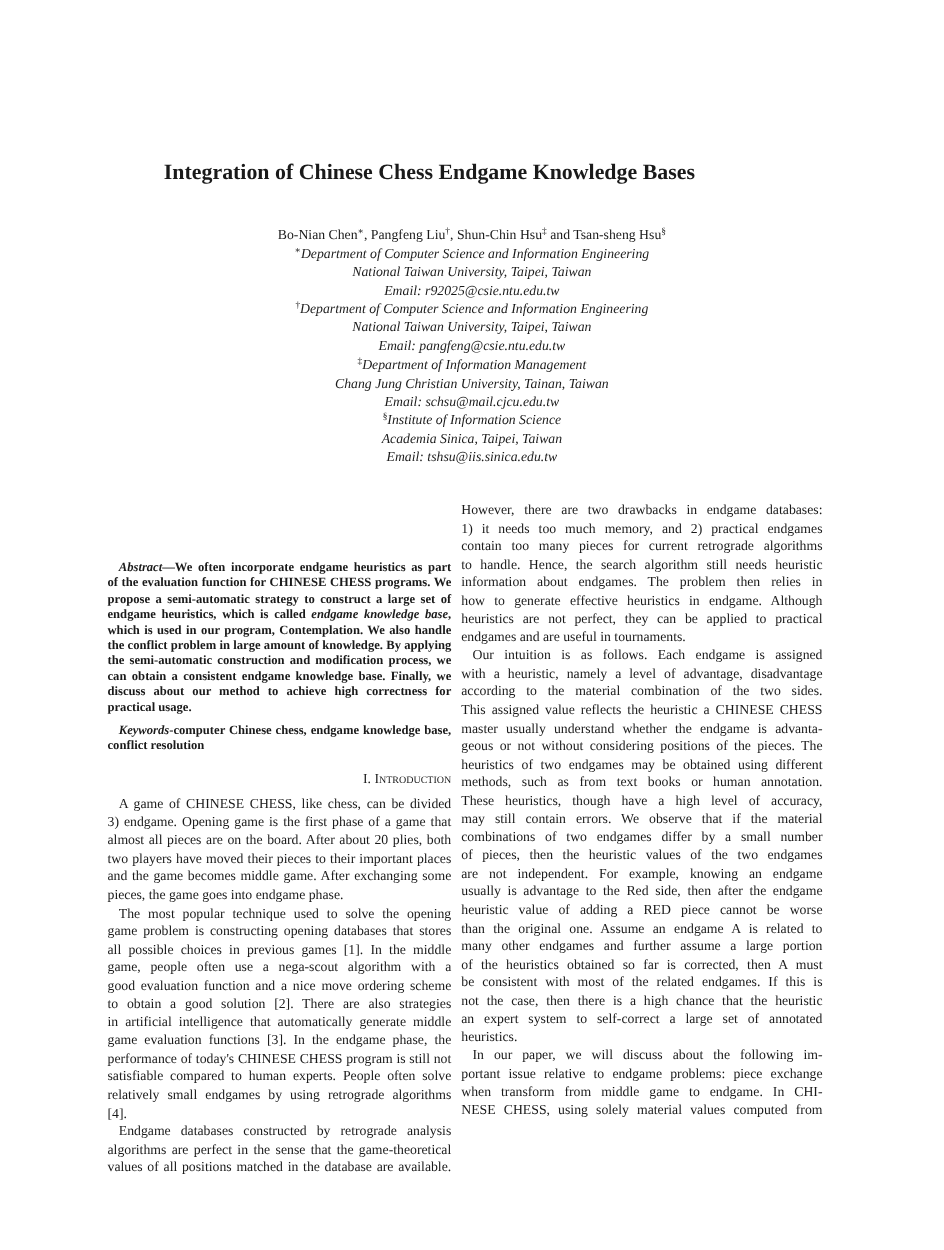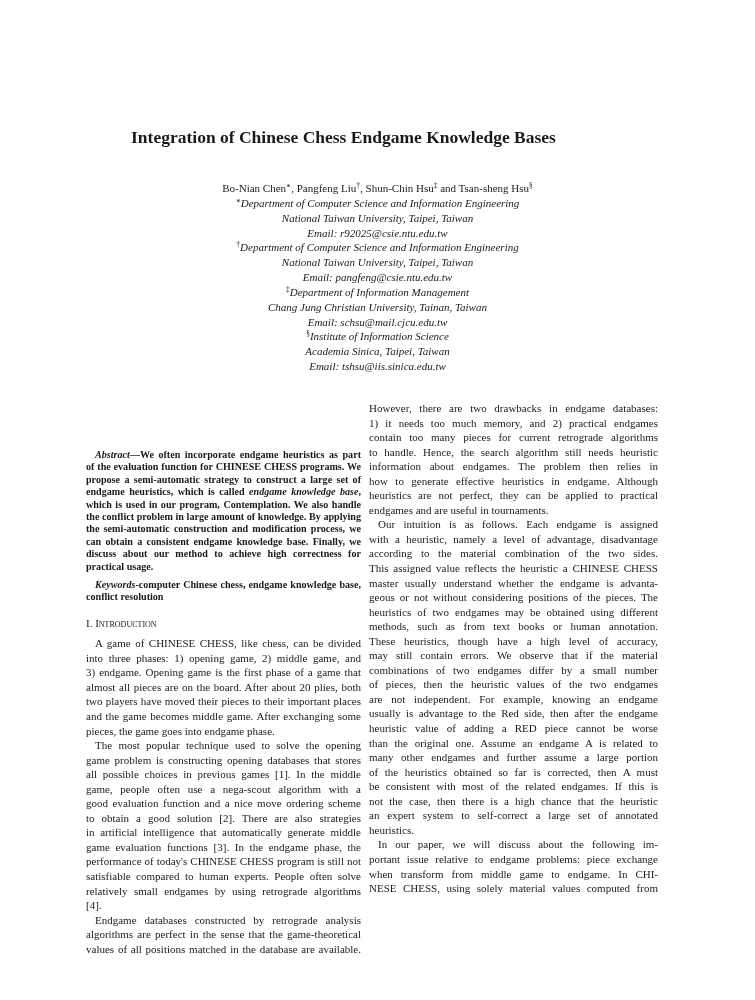--- a/index.html
+++ b/index.html
@@ -14,21 +14,21 @@
   sup { font-size: 7.5px; vertical-align: 4px; line-height: 0; font-style: normal; }
   .col { position: absolute; top: 401px; font-size: 11px; line-height: 14.55px; text-align: justify; }
   .col.left { left: 86px; width: 275px; margin-top: 48px; }
   .col.right { left: 369px; width: 289px; }
   .line { display: block; text-align: justify; text-align-last: justify; white-space: nowrap; height: 14.55px; overflow: visible; }
   .line.last { text-align-last: left; }
   .line.indent { padding-left: 9px; }
   .abstract .line { font-weight: bold; font-size: 10.1px; line-height: 12.4px; height: 12.4px; }
   .abstract .line em { font-weight: bold; }
   .sc { font-variant: small-caps; }
-  .heading { display: block; text-align: left; margin: 12px 0 6px; font-size: 11px; }
+  .heading { display: block; text-align: right; margin: 12px 0 6px; font-size: 11px; }
   .gap { display: block; height: 6px; }
 </style>
 </head>
 <body>
 
 <div class="title">Integration of Chinese Chess Endgame Knowledge Bases</div>
 
 <div class="authors">
   <span class="names"><span>Bo-Nian Chen</span><sup>∗</sup><span>, Pangfeng Liu</span><sup>†</sup><span>, Shun-Chin Hsu</span><sup>‡</sup><span> and Tsan-sheng Hsu</span><sup>§</sup></span>
 
@@ -63,21 +63,20 @@
     <span class="line last">practical usage.</span>
     <span class="gap"></span>
     <span class="line indent"><em>Keywords</em><span>-computer Chinese chess, endgame knowledge base,</span></span>
     <span class="line last">conflict resolution</span>
   </div>
 
   <span class="heading"><span>I. </span><span class="sc">Introduction</span></span>
 
   <div>
     <span class="line indent">A game of CHINESE CHESS, like chess, can be divided</span>
-    <span class="line">into three phases: 1) opening game, 2) middle game, and</span>
     <span class="line">3) endgame. Opening game is the first phase of a game that</span>
     <span class="line">almost all pieces are on the board. After about 20 plies, both</span>
     <span class="line">two players have moved their pieces to their important places</span>
     <span class="line">and the game becomes middle game. After exchanging some</span>
     <span class="line last">pieces, the game goes into endgame phase.</span>
     <span class="line indent">The most popular technique used to solve the opening</span>
     <span class="line">game problem is constructing opening databases that stores</span>
     <span class="line">all possible choices in previous games [1]. In the middle</span>
     <span class="line">game, people often use a nega-scout algorithm with a</span>
     <span class="line">good evaluation function and a nice move ordering scheme</span>

